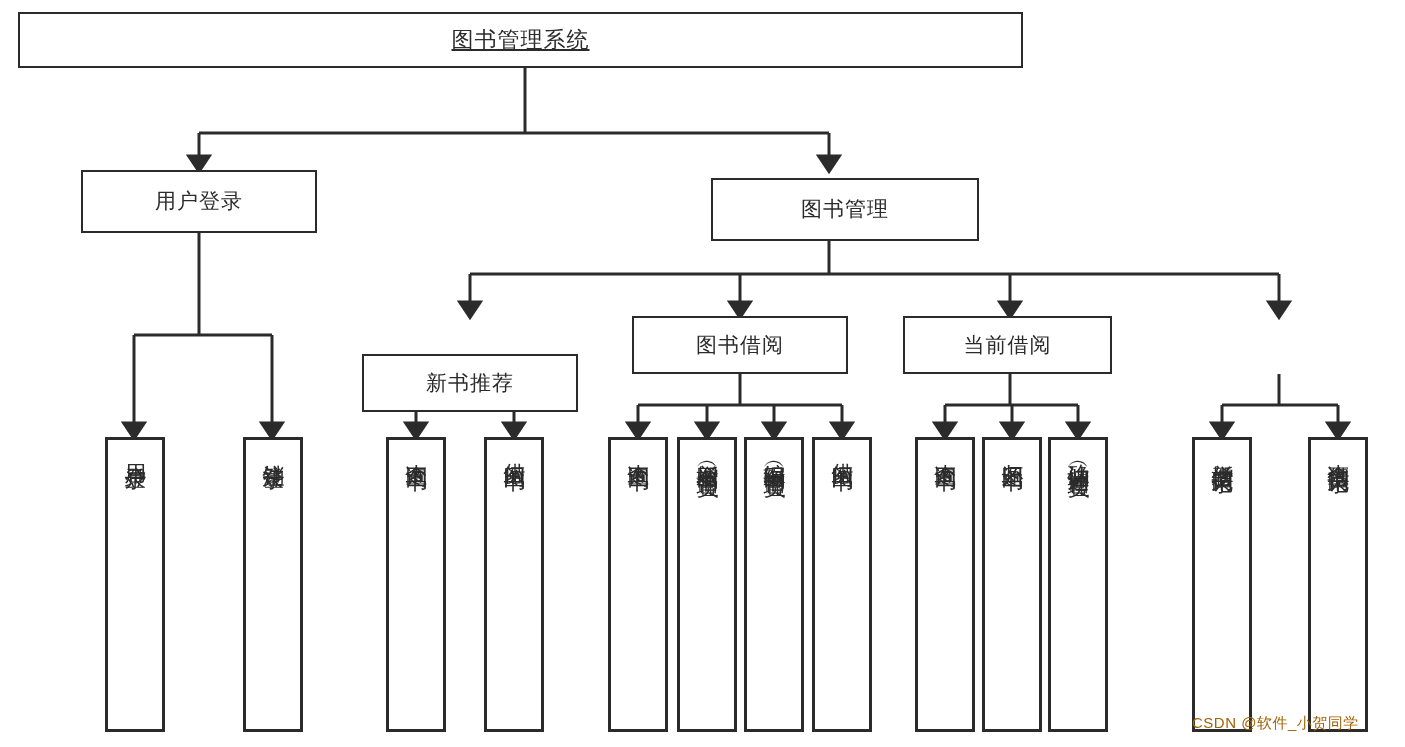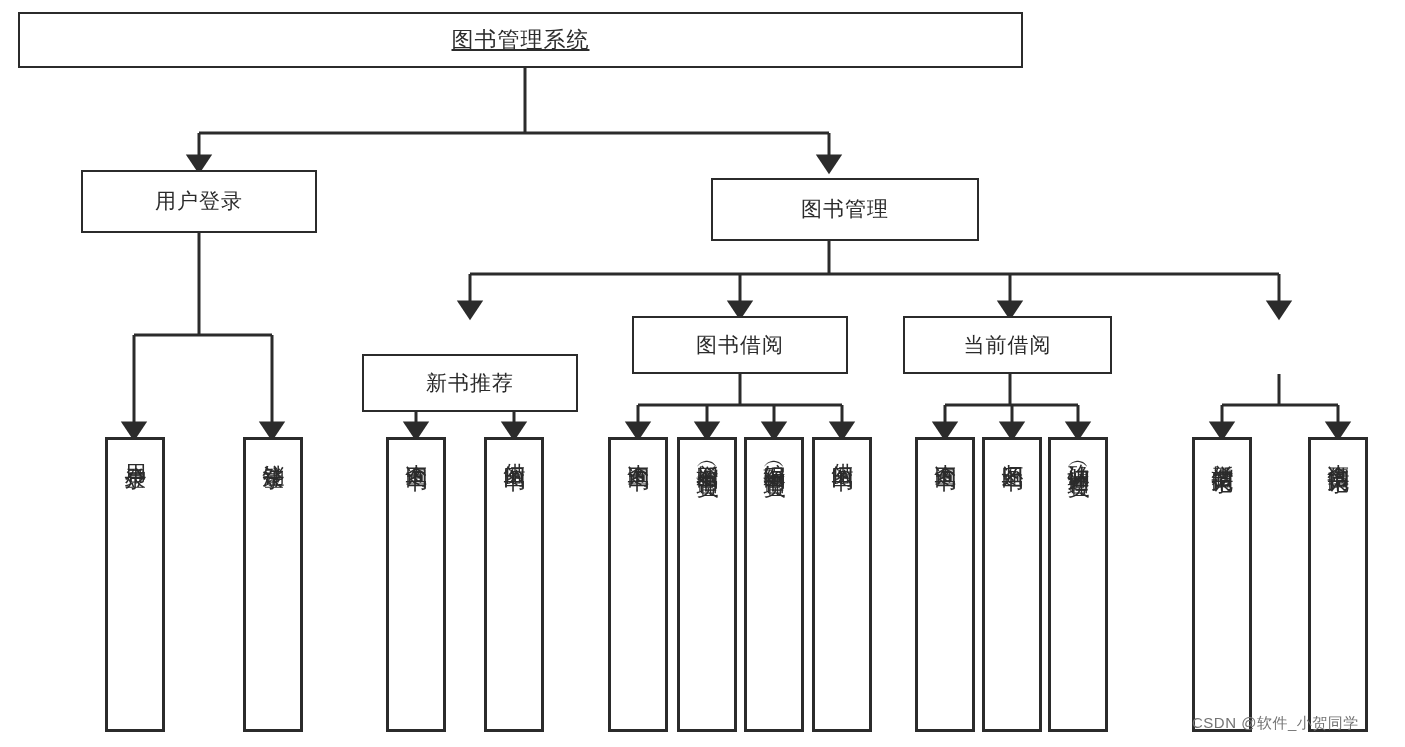--- a/index.html
+++ b/index.html
@@ -41,21 +41,21 @@
     text-orientation:upright;
     font-size:22px;
     line-height:1.22;
     letter-spacing:2px;
     white-space:nowrap;
   }
   .watermark{
     position:absolute;
     left:1192px;top:714px;
     font-size:15px;
-    color:#737373;
+    color:#a16207;
     white-space:nowrap;
     letter-spacing:0.5px;
   }
 </style>
 </head>
 <body>
 
 <div id="stage">
 
   <svg id="wires" viewBox="0 0 1405 747" xmlns="http://www.w3.org/2000/svg">

